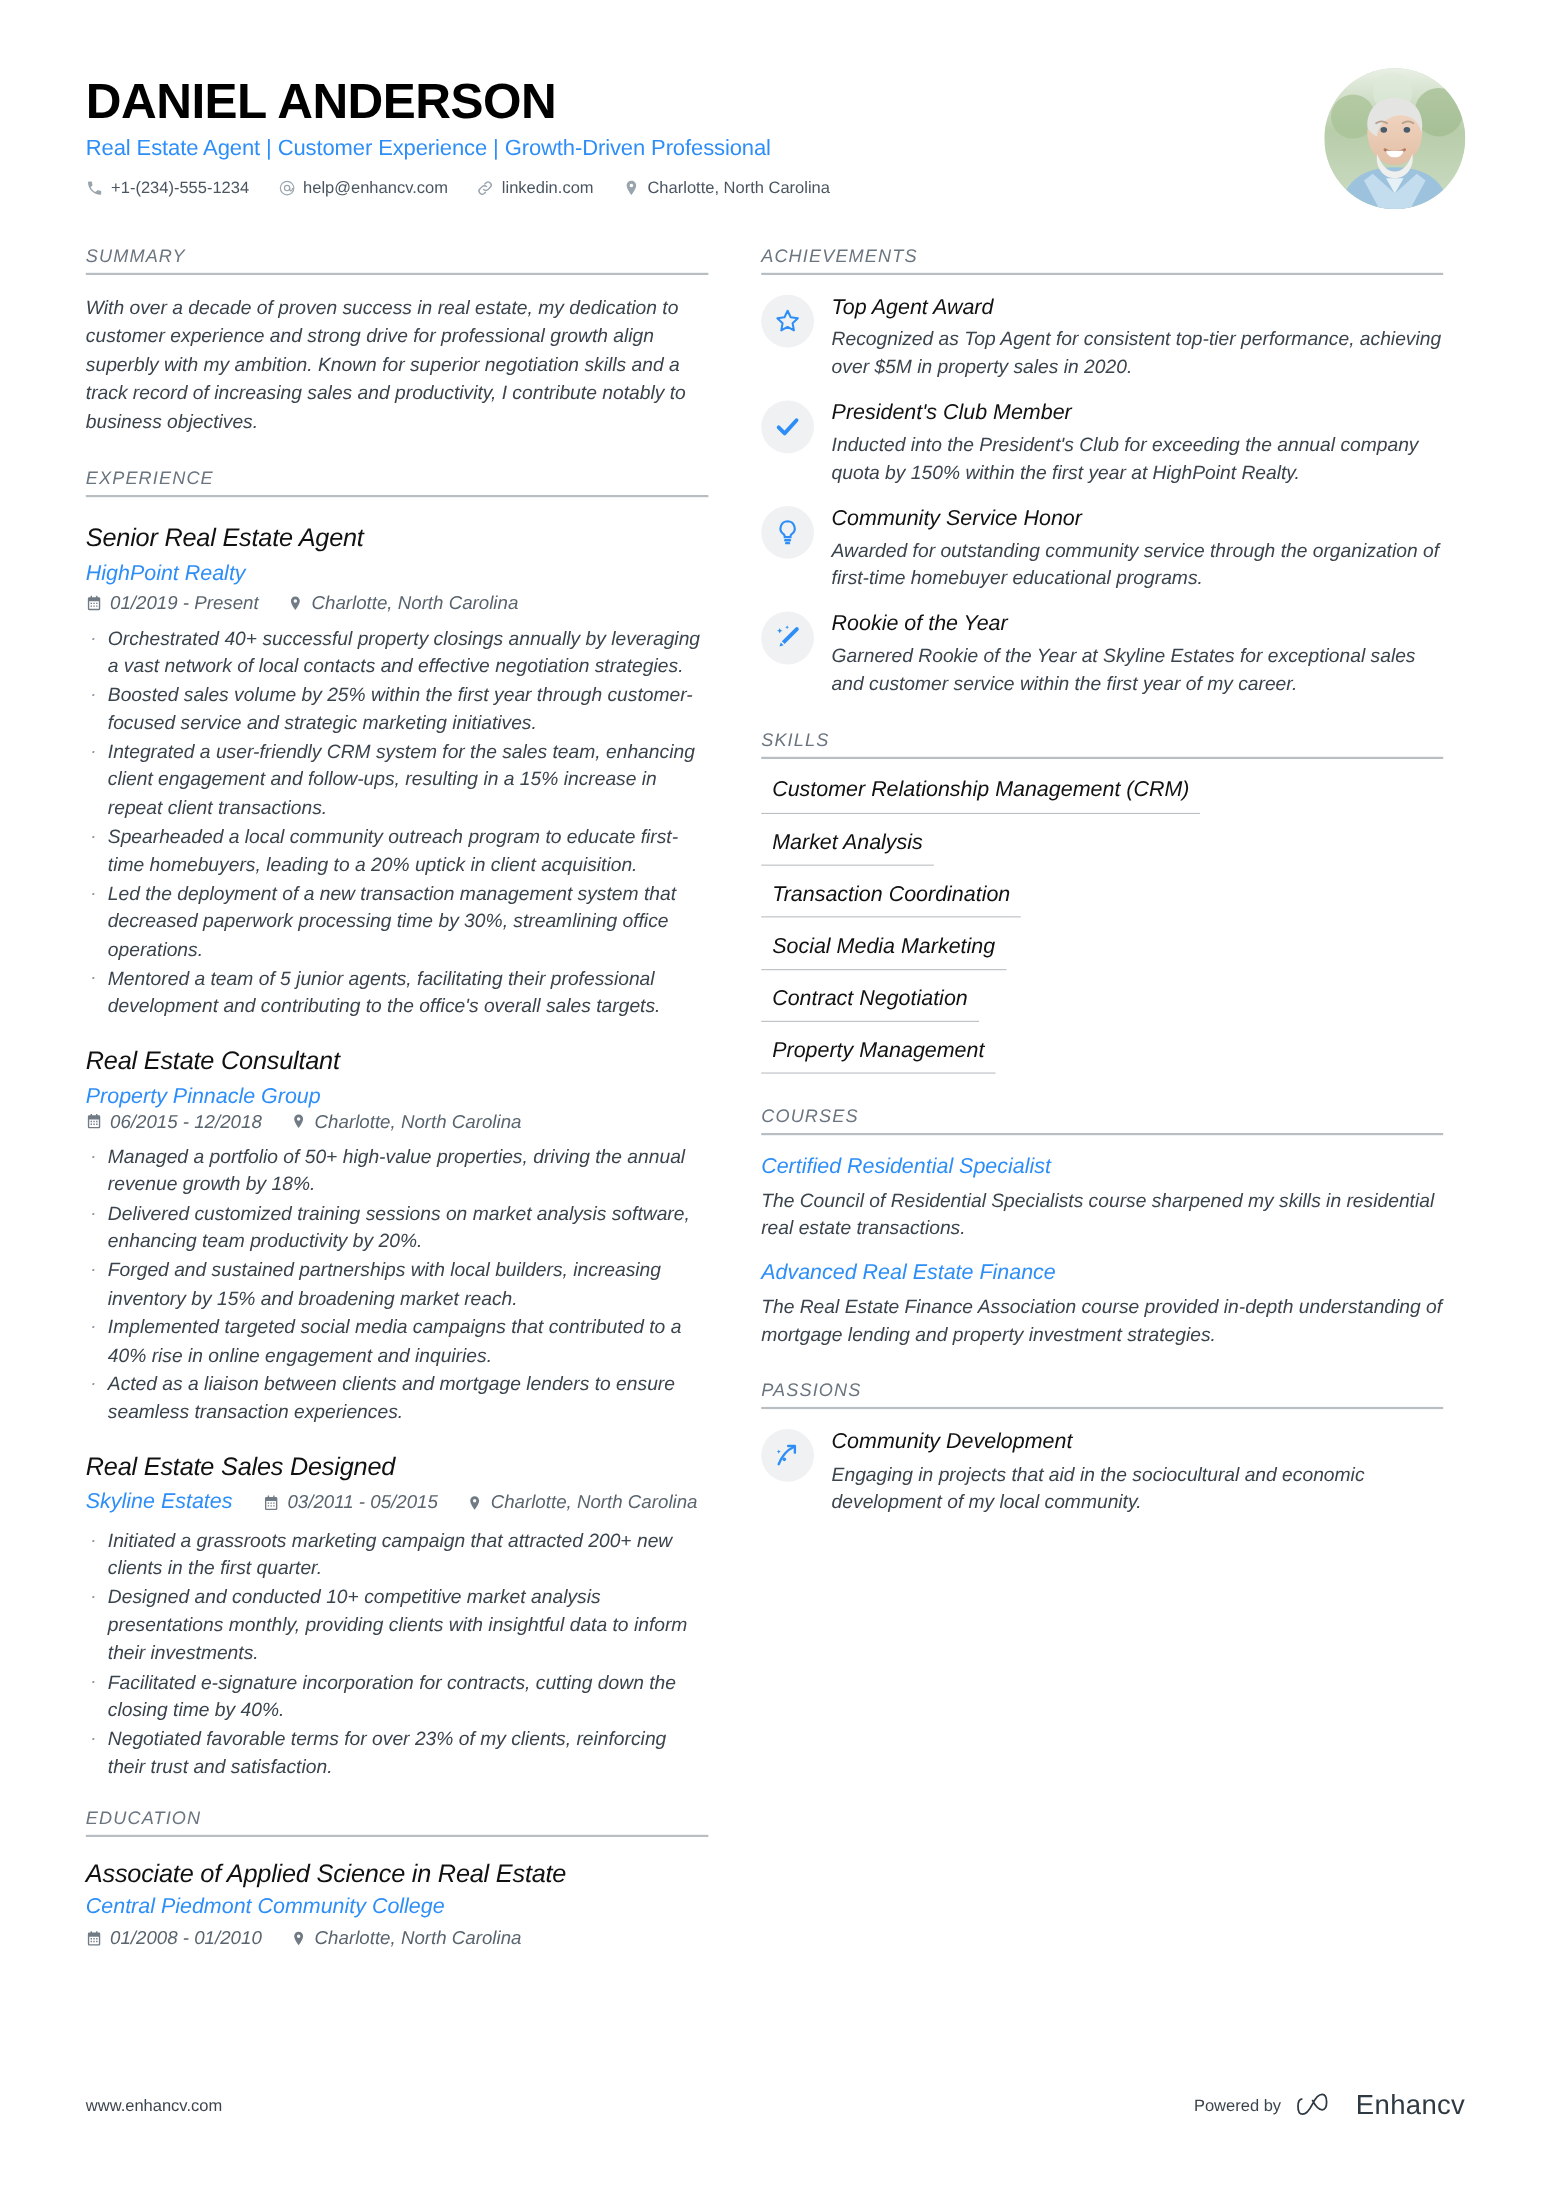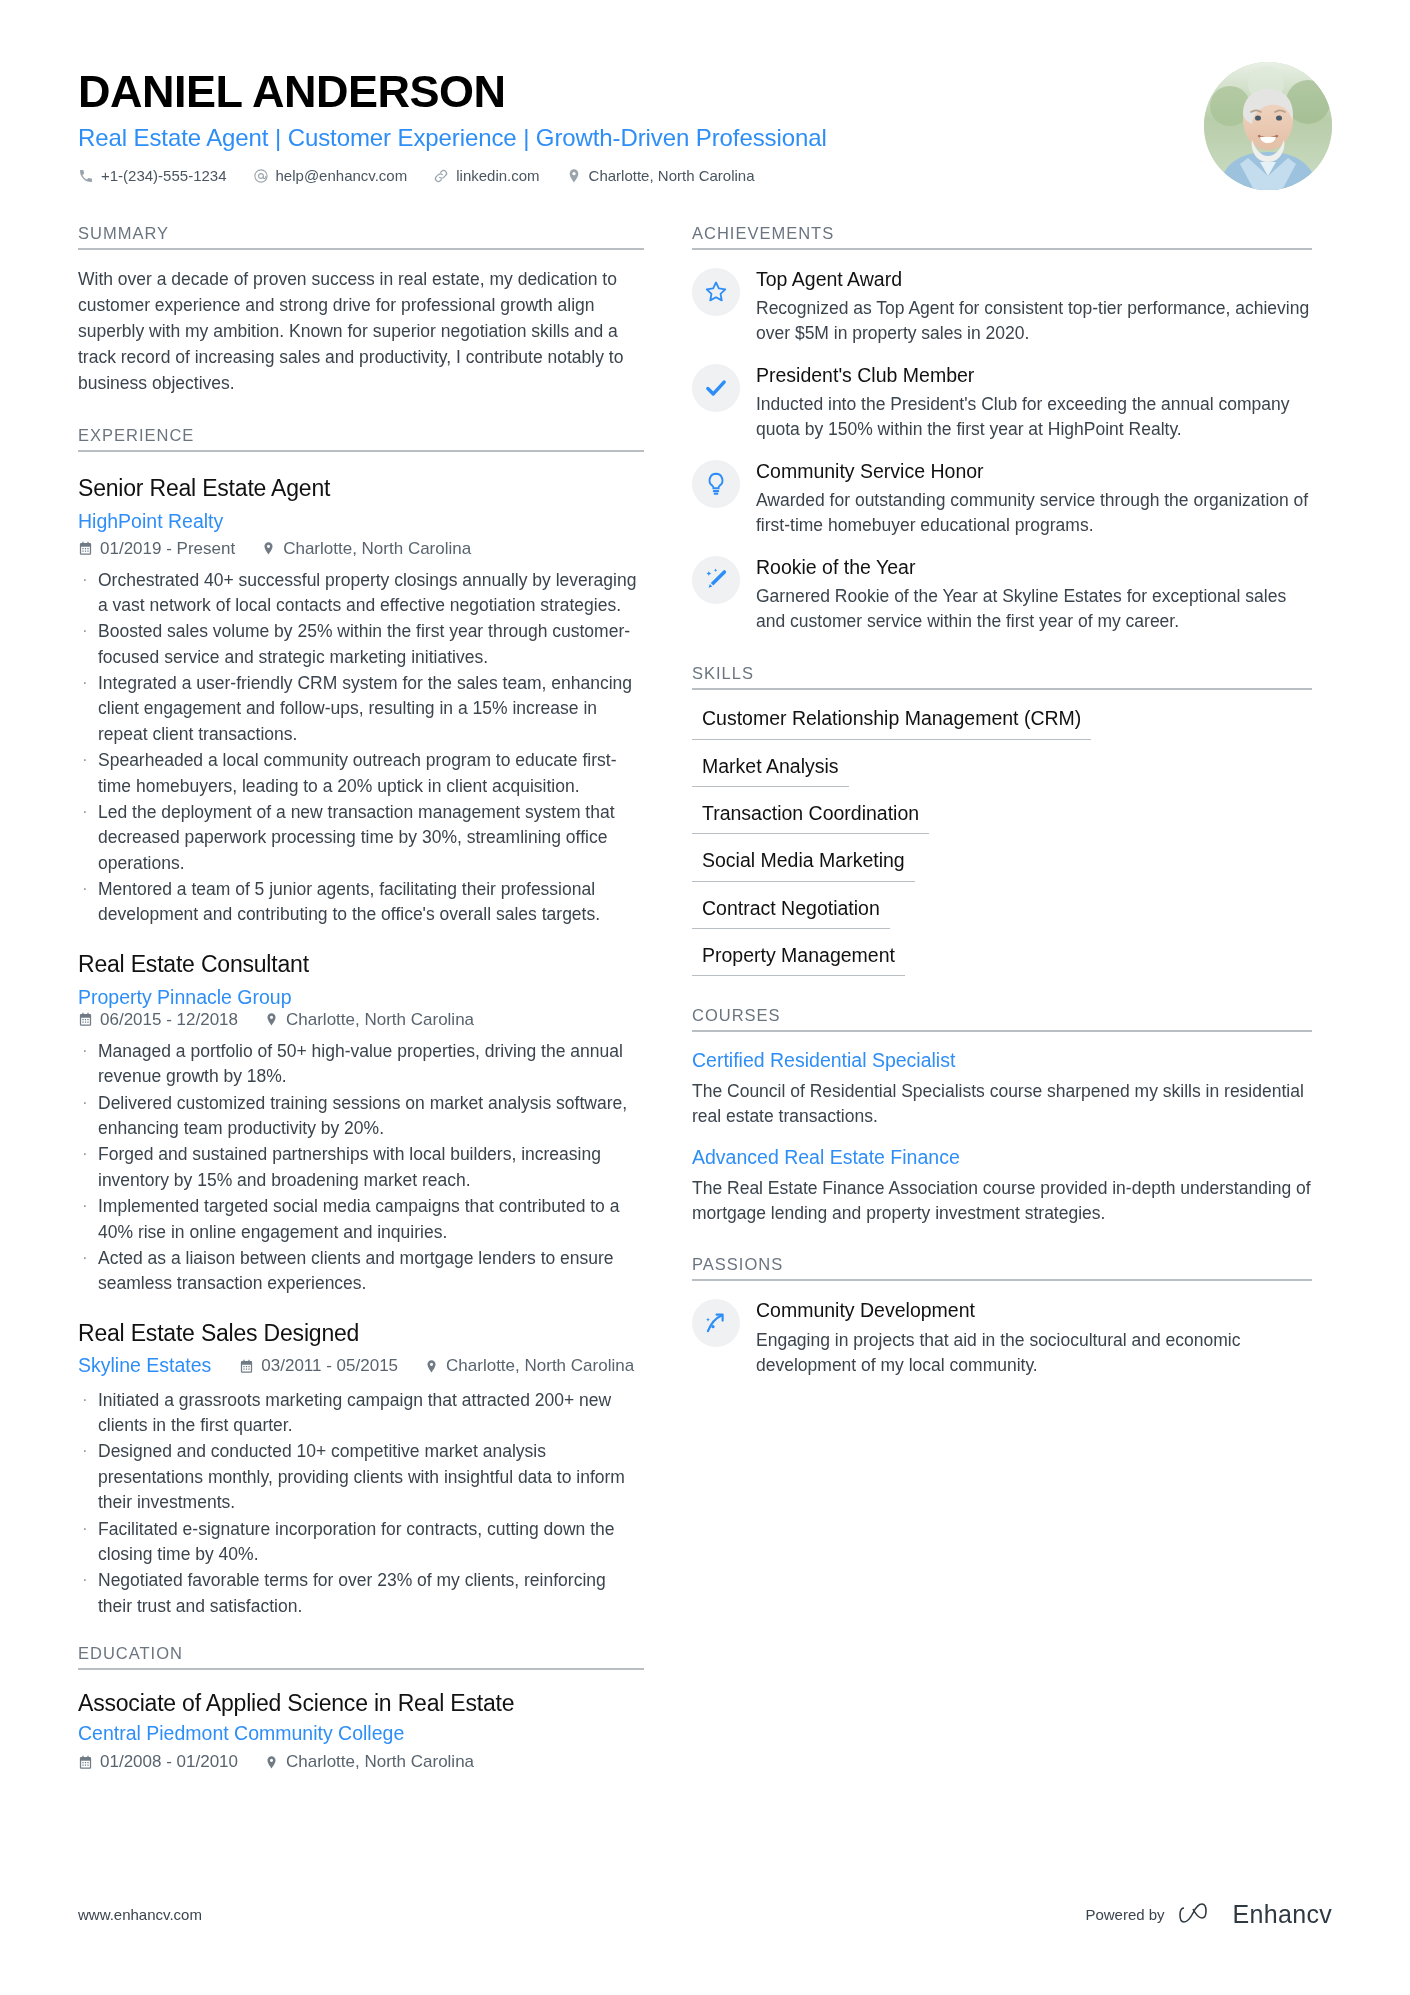--- a/index.html
+++ b/index.html
@@ -17,21 +17,21 @@
   }
 
   
   .header { display: flex; align-items: flex-start; justify-content: space-between; }
   .header-left { padding-top: 6px; }
   .full-name {
     font-size: 45px; font-weight: 700; letter-spacing: -0.5px;
     color: #000; line-height: 1.05; text-transform: uppercase;
   }
   .role-line {
-    margin-top: 9px; font-size: 24px; color: #2e8ef7;
+    margin-top: 9px; font-size: 20px; color: #2e8ef7;
     font-weight: 400; letter-spacing: -0.1px;
   }
   .contact-row {
     margin-top: 15px; display: flex; align-items: center;
     flex-wrap: wrap; gap: 0;
   }
   .contact-item {
     display: flex; align-items: center; gap: 7px;
     font-size: 15px; color: #4a5560; margin-right: 26px;
   }
@@ -39,21 +39,21 @@
   .ci-ico { width: 16px; height: 16px; display: inline-flex; align-items: center; justify-content: center; color: #9aa4ad; flex: none; }
   .ci-ico svg { display: block; }
   .photo-wrap { flex: none; margin-top: 0; }
   .photo {
     width: 128px; height: 128px; border-radius: 50%;
     overflow: hidden; position: relative; background: #cfe0c9;
   }
   .photo svg { display:block; width:100%; height:100%; }
 
   
-  .columns { display: flex; margin-top: 34px; align-items: flex-start; }
+  .columns { display: flex; margin-top: 34px; align-items: flex-start; font-style: italic; }
   .col-left { width: 566px; flex: none; }
   .col-gap { width: 48px; flex: none; }
   .col-right { width: 620px; flex: none; }
 
   
   .section { margin-bottom: 0; }
   .sec-title {
     font-size: 16.5px; letter-spacing: 1.0px; color: #6b7580;
     text-transform: uppercase; font-weight: 400; padding-bottom: 5px;
   }

